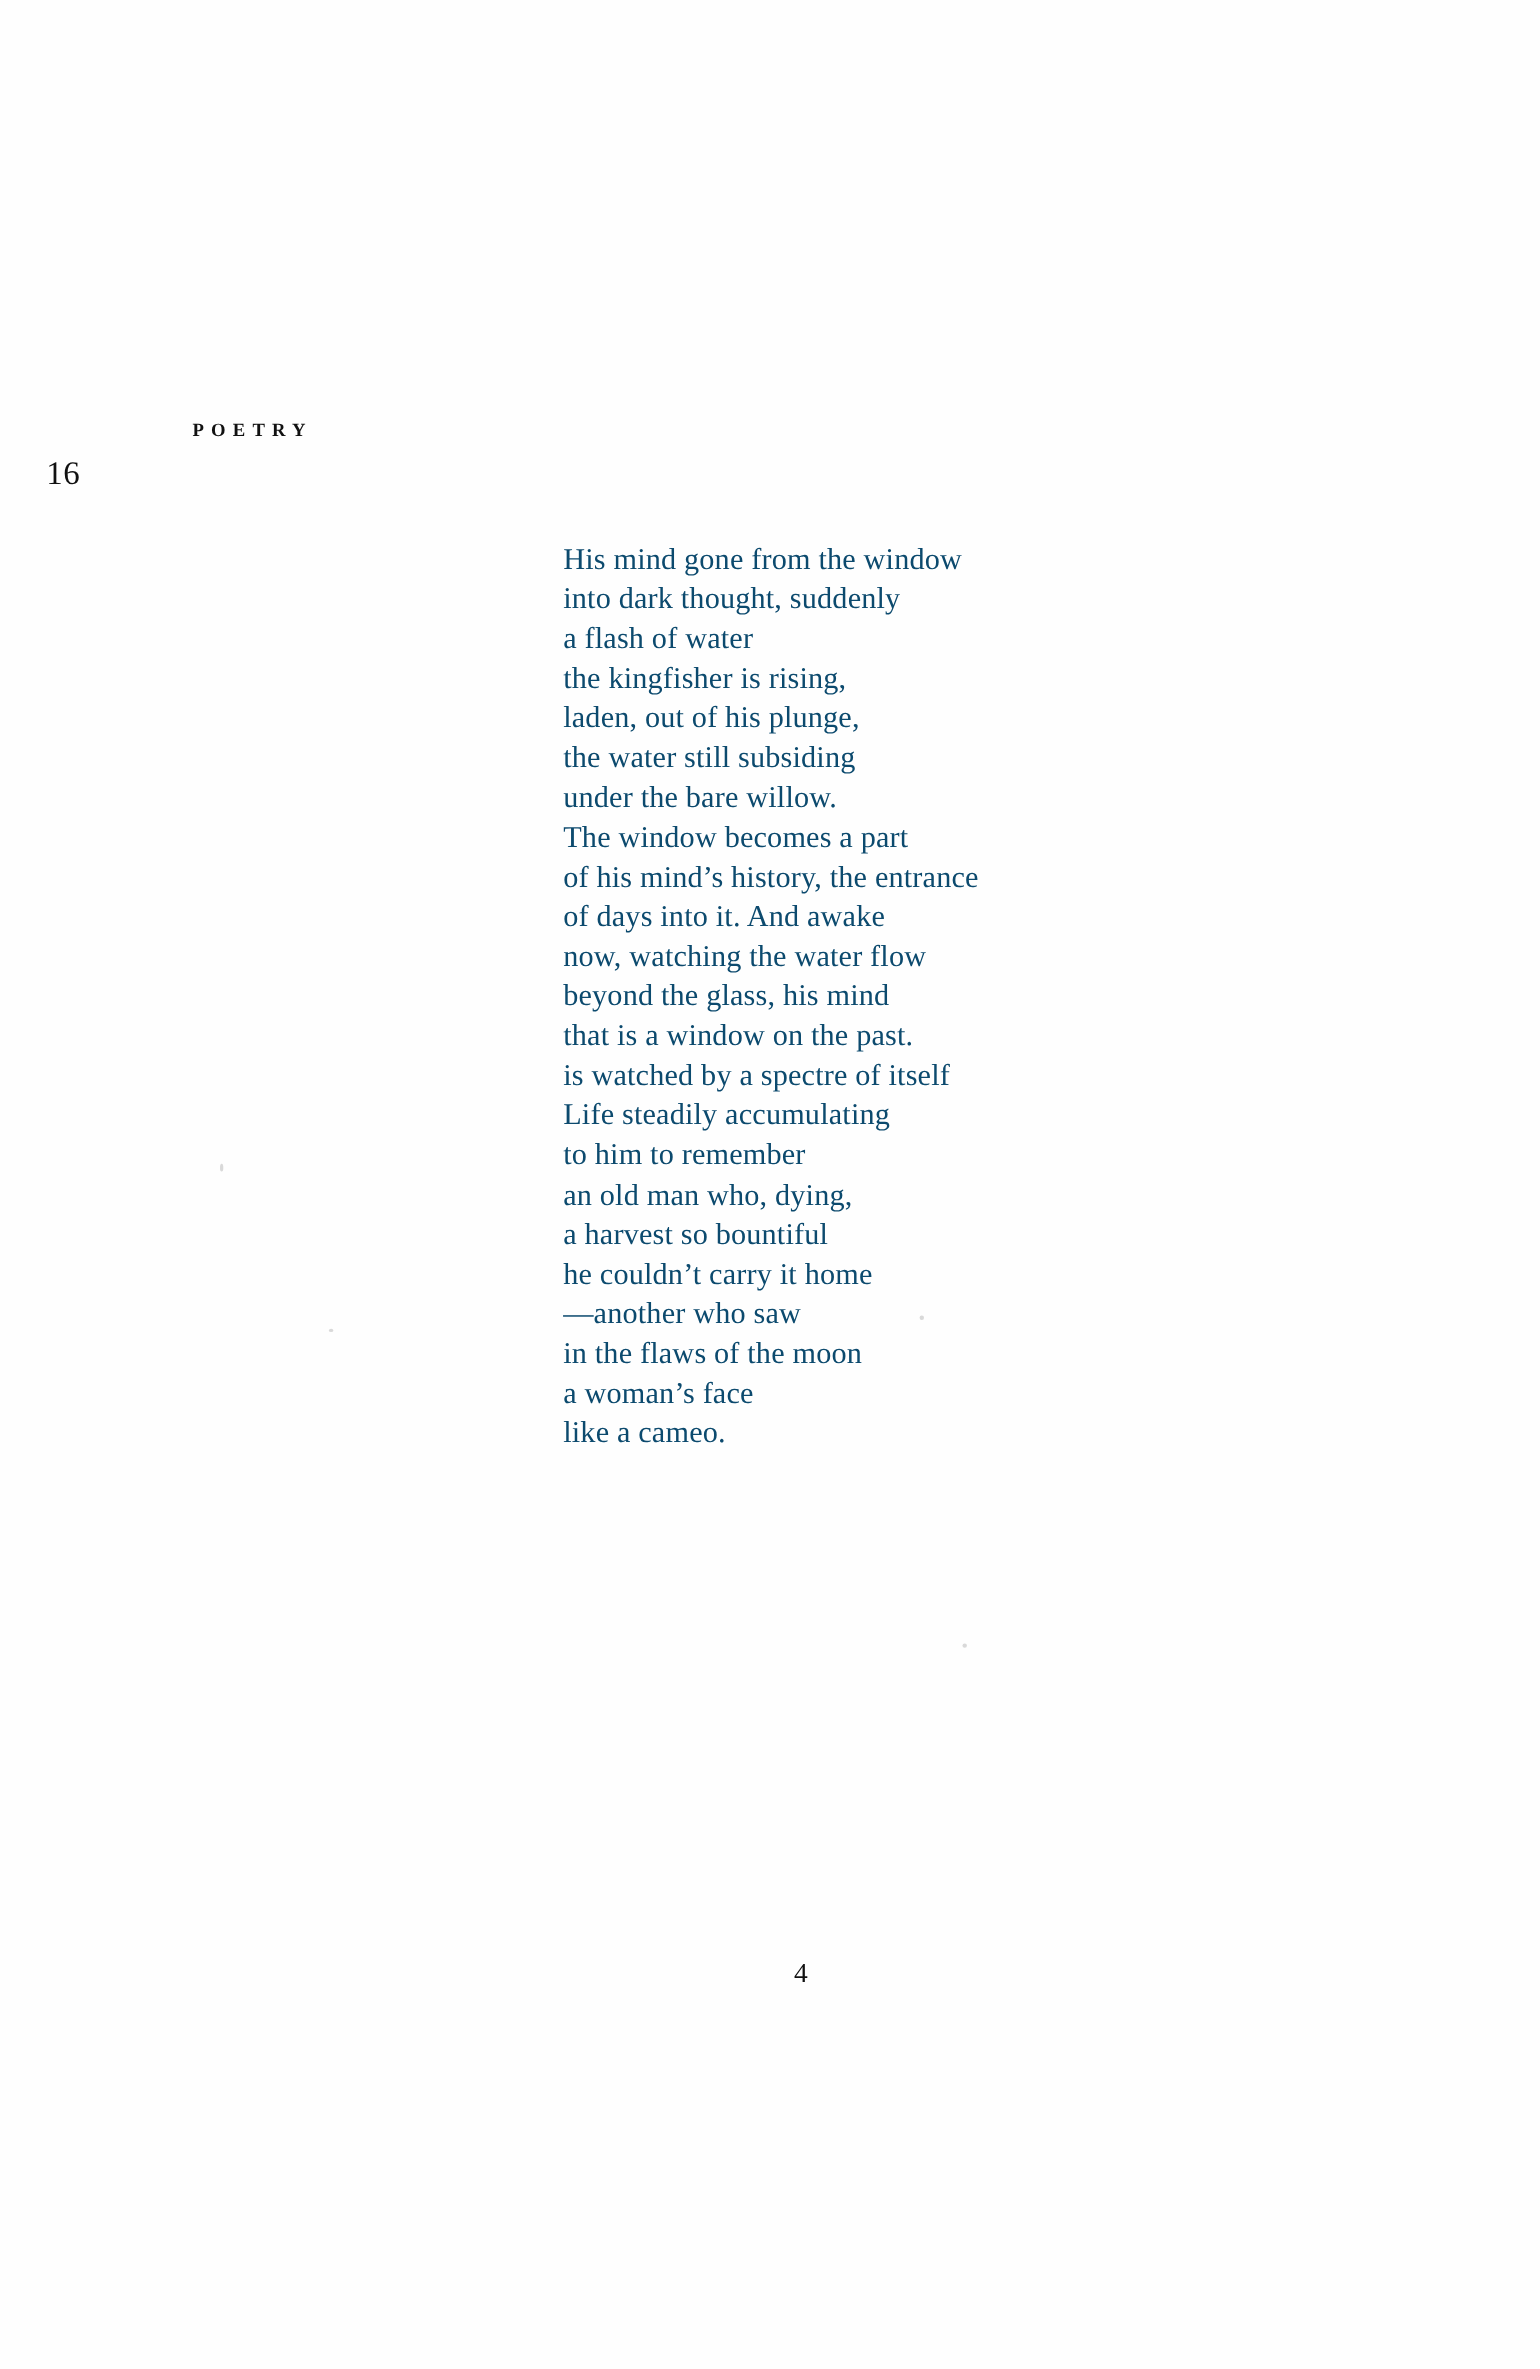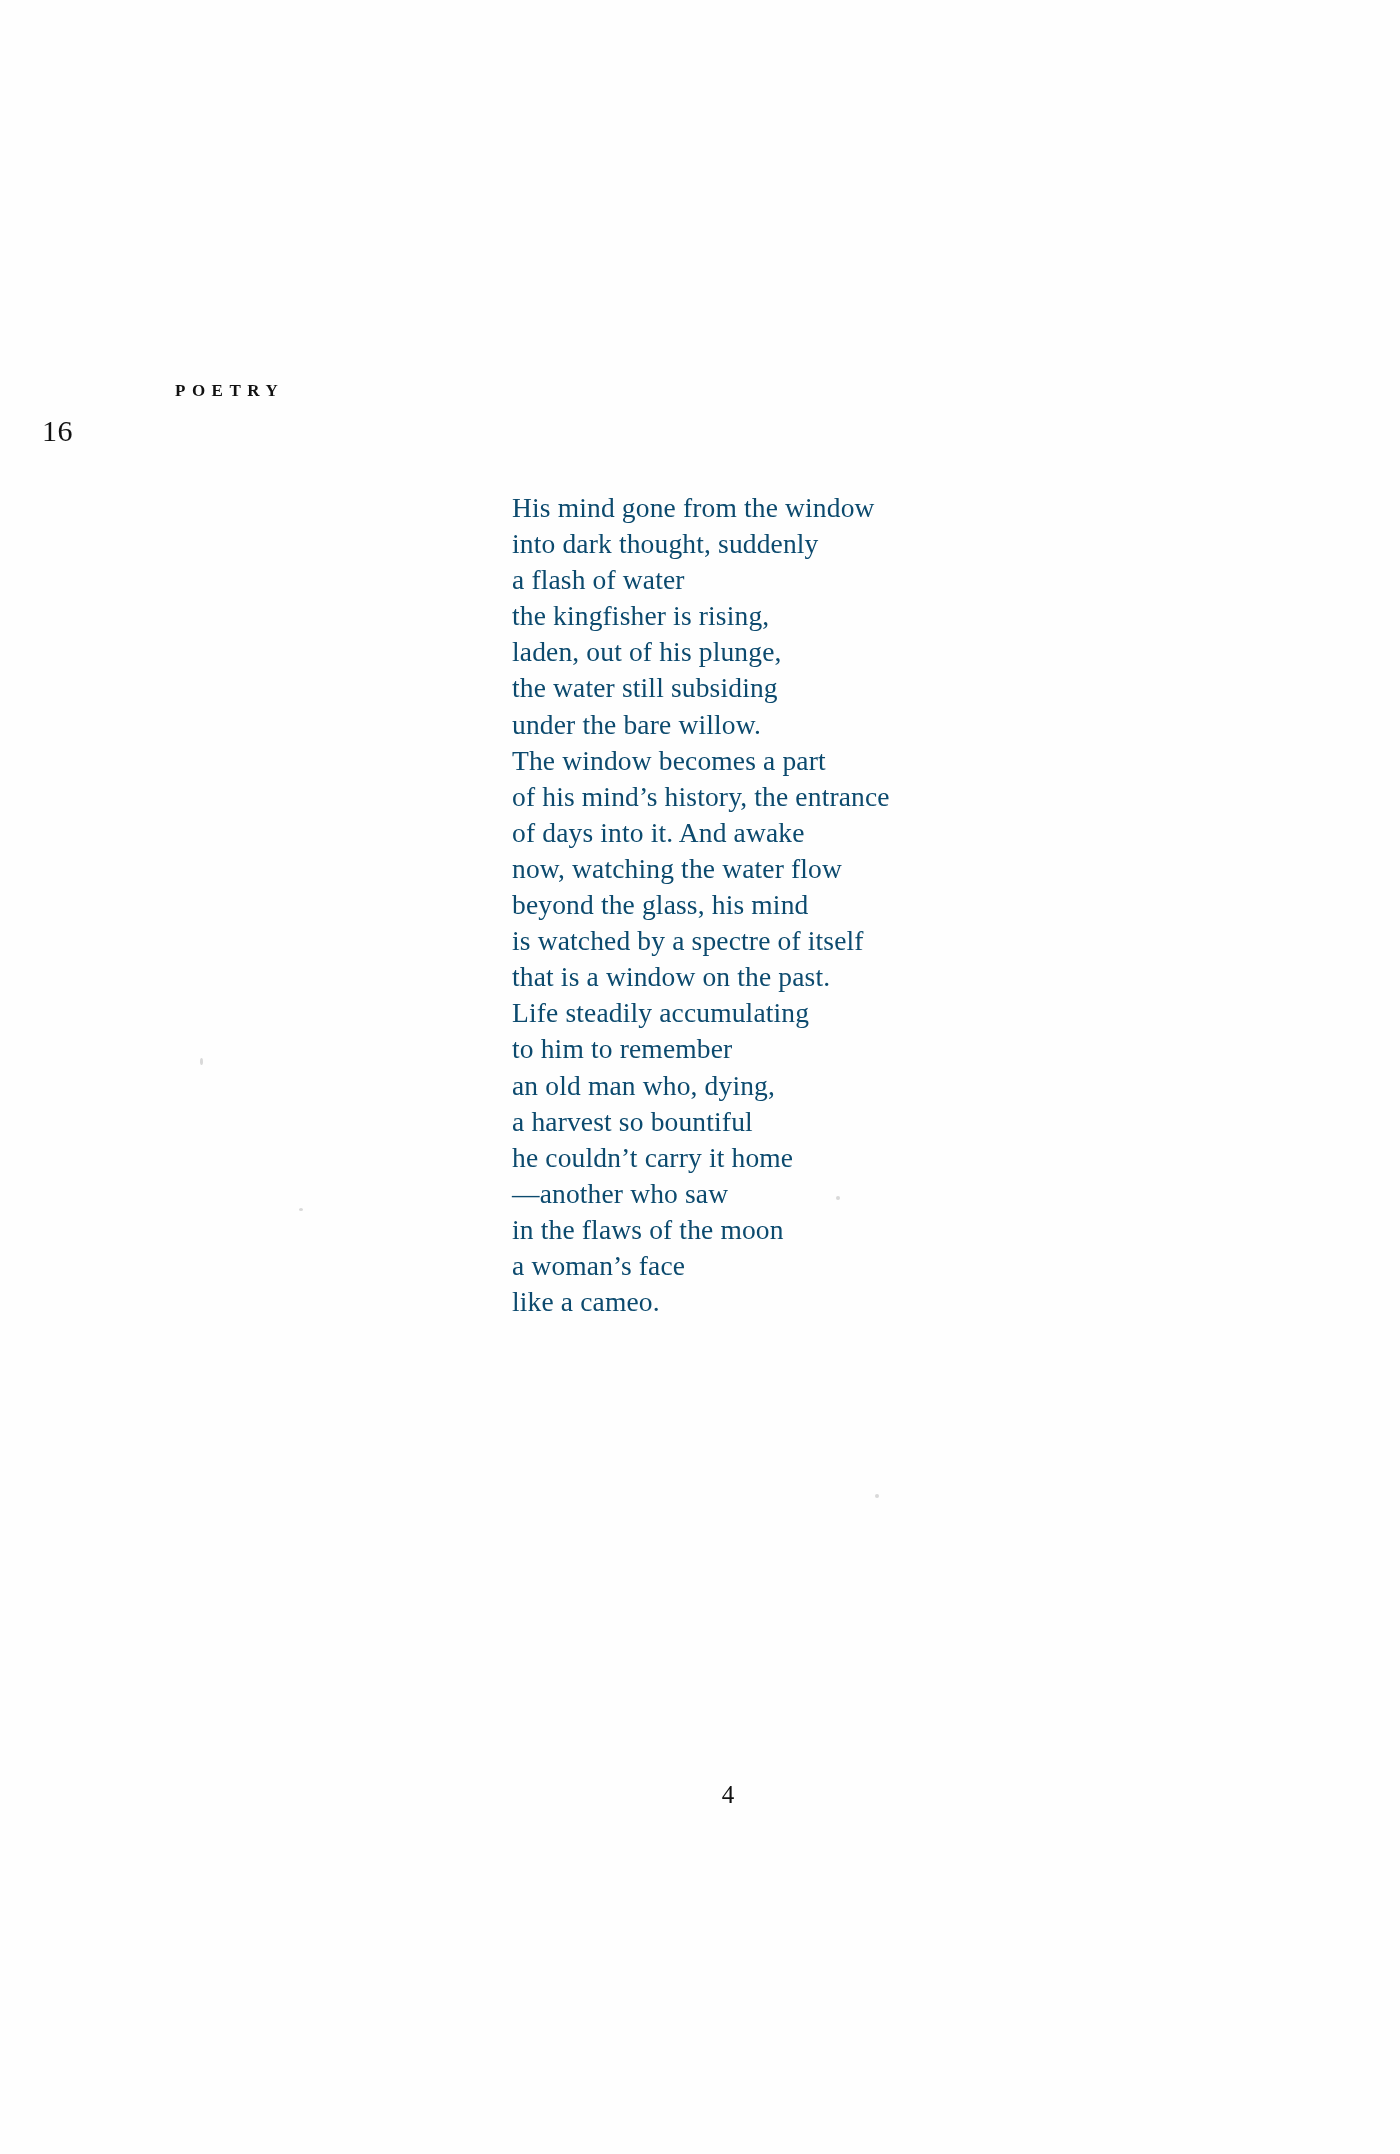--- a/index.html
+++ b/index.html
@@ -107,22 +107,22 @@
       <div class="poem-line">a flash of water</div>
       <div class="poem-line">the kingfisher is rising,</div>
       <div class="poem-line">laden, out of his plunge,</div>
       <div class="poem-line">the water still subsiding</div>
       <div class="poem-line">under the bare willow.</div>
       <div class="poem-line">The window becomes a part</div>
       <div class="poem-line">of his mind’s history, the entrance</div>
       <div class="poem-line">of days into it. And awake</div>
       <div class="poem-line">now, watching the water flow</div>
       <div class="poem-line">beyond the glass, his mind</div>
+      <div class="poem-line">that is a window on the past.</div>
       <div class="poem-line">is watched by a spectre of itself</div>
-      <div class="poem-line">that is a window on the past.</div>
       <div class="poem-line">Life steadily accumulating</div>
       <div class="poem-line">to him to remember</div>
       <div class="poem-line">an old man who, dying,</div>
       <div class="poem-line">a harvest so bountiful</div>
       <div class="poem-line">he couldn’t carry it home</div>
       <div class="poem-line">—another who saw</div>
       <div class="poem-line">in the flaws of the moon</div>
       <div class="poem-line">a woman’s face</div>
       <div class="poem-line">like a cameo.</div>
     </div>

